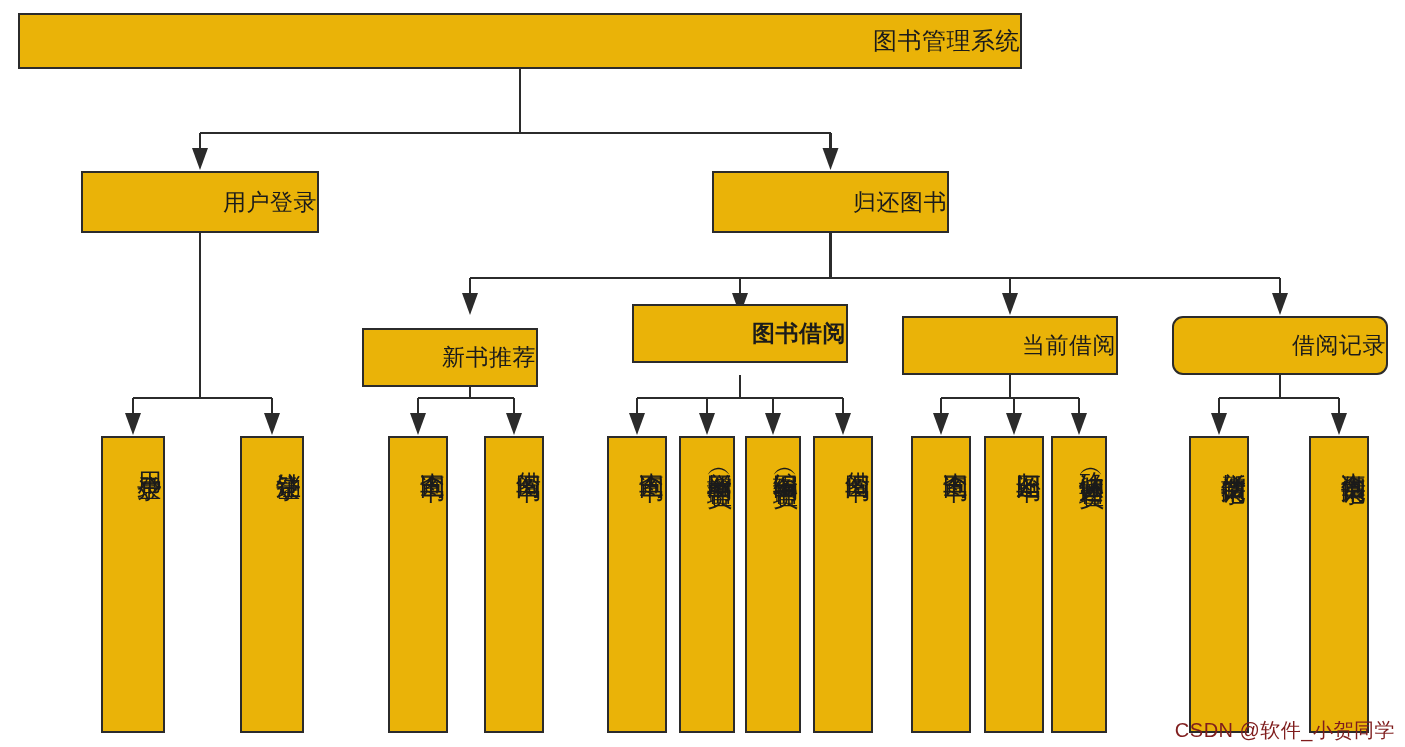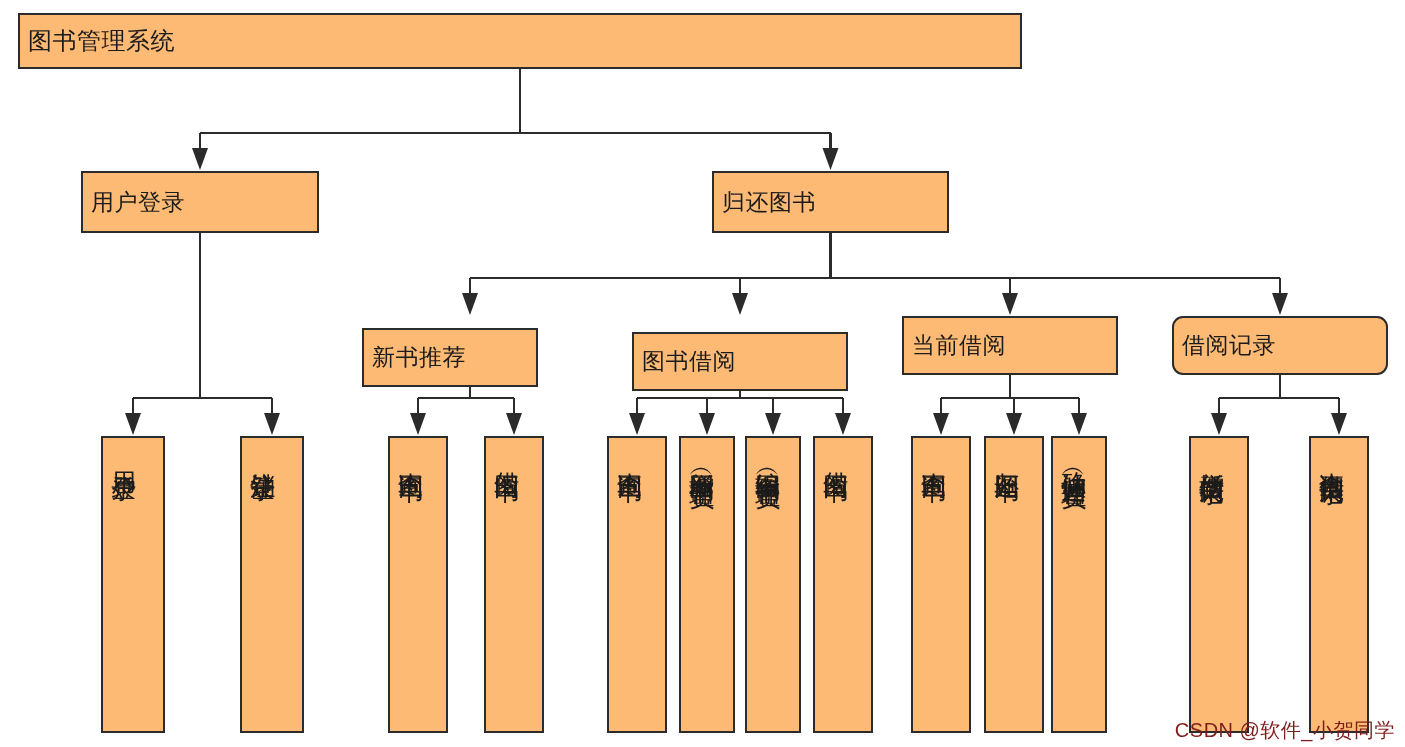--- a/index.html
+++ b/index.html
@@ -22,24 +22,24 @@
     left: 0;
     top: 0;
     width: 1405px;
     height: 747px;
     pointer-events: none;
   }
   .node {
     position: absolute;
     box-sizing: border-box;
     border: 2.5px solid #2b2b2b;
-    background: #fdba74;
+    background: #eab308;
     display: flex;
     align-items: center;
-    justify-content: flex-start;
+    justify-content: flex-end;
     color: #1b1b1b;
     z-index: 2;
     padding-left: 8px;
   }
   .node-label {
     display: block;
     text-align: center;
     line-height: 1.32;
     letter-spacing: 0.5px;
     white-space: nowrap;
@@ -140,21 +140,21 @@
       </div>
       <div class="node h" style="left: 81px; top: 171px; width: 238px; height: 62px;">
         <span class="node-label">用户登录</span>
       </div>
       <div class="node h" style="left: 712px; top: 171px; width: 237px; height: 62px;">
         <span class="node-label">归还图书</span>
       </div>
       <div class="node h" style="left: 362px; top: 328px; width: 176px; height: 59px;">
         <span class="node-label">新书推荐</span>
       </div>
-      <div class="node h" style="left: 632px; top: 332px; width: 216px; height: 59px;">
+      <div class="node h" style="left: 632px; top: 304px; width: 216px; height: 59px; font-weight: bold;">
         <span class="node-label">图书借阅</span>
       </div>
       <div class="node h" style="left: 902px; top: 316px; width: 216px; height: 59px;">
         <span class="node-label">当前借阅</span>
       </div>
       <div class="node h" style="left: 1172px; top: 316px; width: 216px; height: 59px; border-radius: 11px;">
         <span class="node-label">借阅记录</span>
       </div>
       <div class="node v" style="left: 101px; top: 436px; width: 64px; height: 297px;">
         <span class="node-label">用户登录</span>

